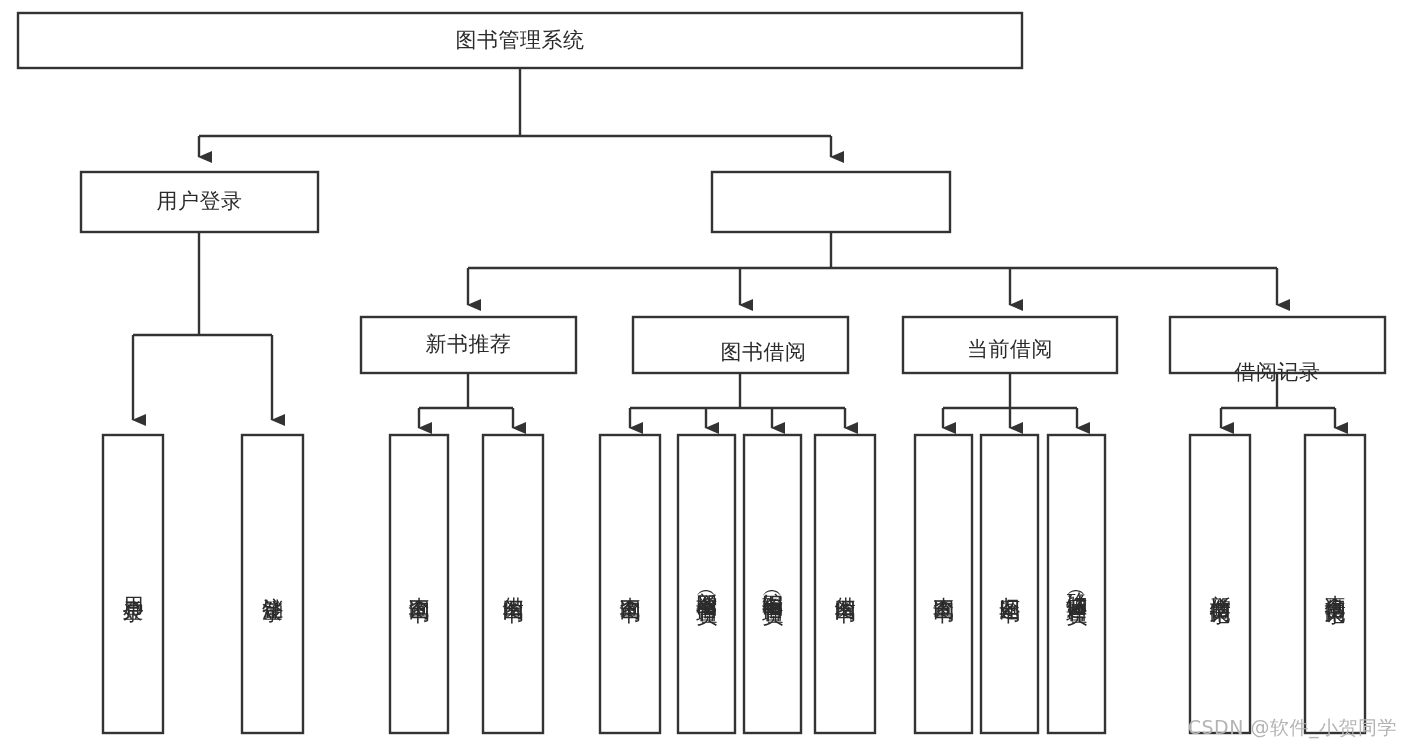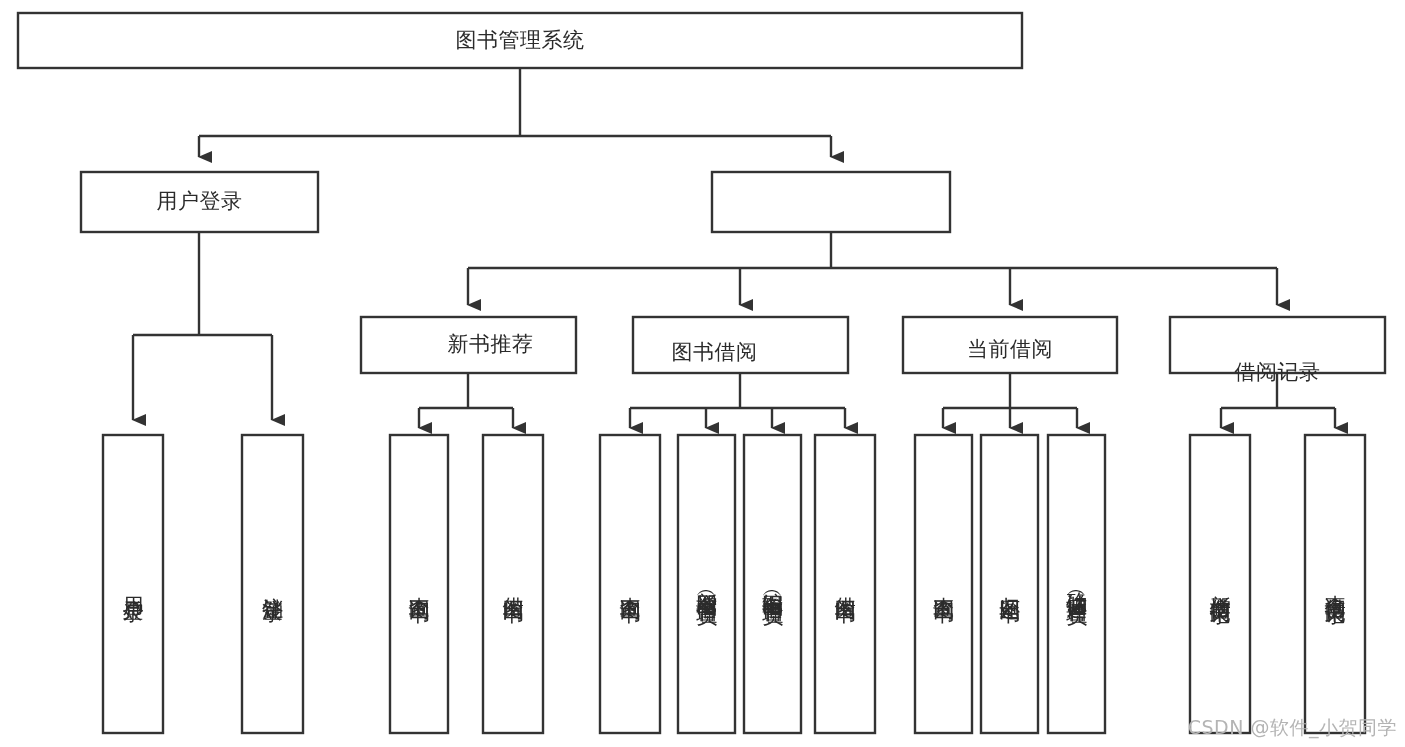--- a/index.html
+++ b/index.html
@@ -172,23 +172,23 @@
 
     <rect class="node-box" x="1190" y="435" width="60" height="298"></rect>
     <rect class="node-box" x="1305" y="435" width="60" height="298"></rect>
   </svg>
 
   <div class="node-label-h" style="left:18px; top:13px; width:1004px; height:55px;">图书管理系统</div>
 
   <div class="node-label-h" style="left:81px; top:172px; width:237px; height:60px;">用户登录</div>
 
 
-  <div class="node-label-h" style="left:361px; top:317px; width:215px; height:56px;padding-left:22px;">新书推荐</div>
-
-  <div class="node-label-h" style="left:607px; top:317px; width:215px; height:72px;border-radius:24px;">图书借阅</div>
+  <div class="node-label-h" style="left:361px; top:317px; width:215px; height:56px;">新书推荐</div>
+
+  <div class="node-label-h" style="left:656px; top:317px; width:215px; height:72px;border-radius:24px;">图书借阅</div>
 
   <div class="node-label-h" style="left:903px; top:317px; width:214px; height:66px;">当前借阅</div>
 
   <div class="node-label-h" style="left:1170px; top:317px; width:215px; height:56px;margin-top:28px;">借阅记录</div>
 
   <div class="node-label-v" style="left:103px; top:435px; width:60px; height:298px;">用户登录</div>
 
   <div class="node-label-v" style="left:242px; top:435px; width:61px; height:298px;">注销登录</div>
 
   <div class="node-label-v" style="left:390px; top:435px; width:58px; height:298px;">查询图书</div>

